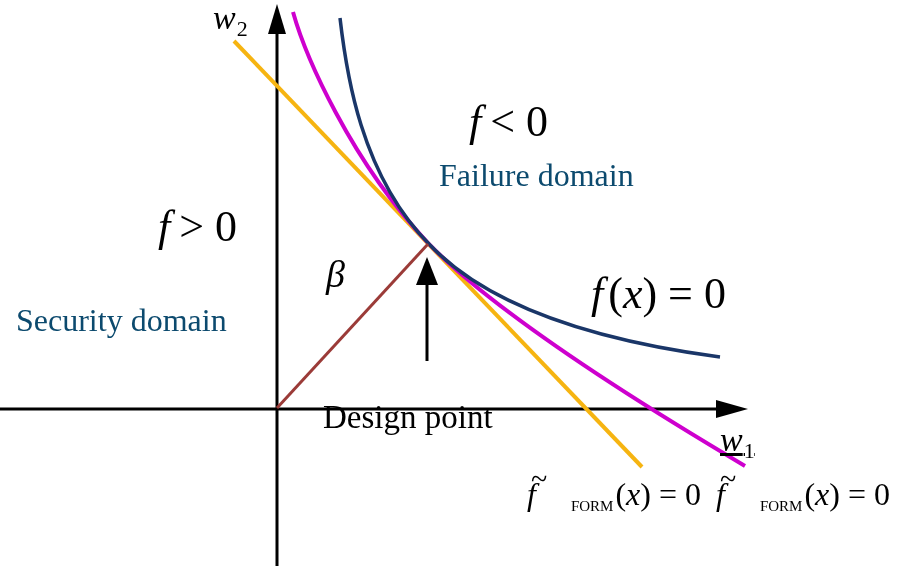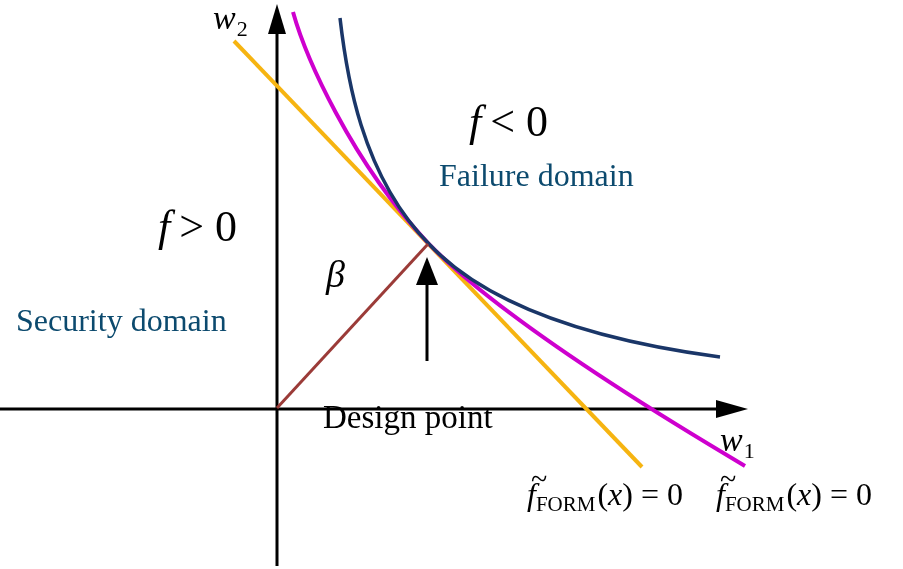--- a/index.html
+++ b/index.html
@@ -21,21 +21,21 @@
   .failure { color: #0c4a6e; }
   .security { color: #0c4a6e; }
   .beta-lbl { font-size: 38px; font-style: italic; line-height: 1; }
   .dp-lbl { font-size: 33px; }
   .fx i.fvar { margin-right: 5px; }
   .axis-lbl { font-size: 34px; font-style: italic; line-height: 1; }
   .axis-lbl sub { font-size: 22px; font-style: normal; vertical-align: -7px; margin-left: 1px; }
   .approx { font-size: 32px; }
   .approx .ft { position: relative; display: inline-block; font-style: italic; }
   .approx .ft .tilde { position: absolute; left: 4px; top: -15px; font-style: normal; font-size: 30px; }
-  .approx sub { font-size: 21px; vertical-align: -6px; margin-right: 2px; }
+  .approx sub { font-size: 15px; vertical-align: -6px; margin-right: 2px; margin-left: 35px; }
 </style>
 </head>
 <body>
 
 <div id="canvas">
 
   <svg id="plot-svg" width="903" height="569" viewBox="0 0 903 569">
 
     <line x1="0" y1="409" x2="722" y2="409" stroke-width="3" stroke="#000000"></line>
     <polygon points="748,409 716,400 716,418" fill="#000000"></polygon>
@@ -50,32 +50,33 @@
     <path d="M 340,18 C 346,70 360,175 430,245 Q 510,329 720,357" fill="none" stroke-width="3.5" stroke="#1a3668"></path>
 
     <line x1="277" y1="408" x2="428" y2="244" stroke-width="3" stroke="#9b3b38"></line>
 
     <line x1="427" y1="283" x2="427" y2="361" stroke-width="3" stroke="#000000"></line>
     <polygon points="427,257 416,285 438,285" fill="#000000"></polygon>
   </svg>
 
   <div class="lbl axis-lbl" style="left:213px; top:1px;"><i>w</i><sub>2</sub></div>
 
-  <div class="lbl axis-lbl" style="left:720px; top:423px;"><i>w</i><sub>1</sub></div>
+  <div class="lbl axis-lbl" style="left:720px; top:423px;text-decoration:underline;"><i>w</i><sub>1</sub></div>
 
   <div class="lbl math cond" style="left:469px; top:98px;"><i>f</i><span>&lt; 0</span></div>
 
   <div class="lbl domain-lbl failure" style="left:439px; top:158px;">Failure domain</div>
 
   <div class="lbl math cond" style="left:114px; top:203px;margin-left:44px;"><i>f</i><span>&gt; 0</span></div>
 
   <div class="lbl domain-lbl security" style="left:16px; top:303px;">Security domain</div>
 
   <div class="lbl beta-lbl" style="left:326px; top:255px;">β</div>
 
   <div class="lbl dp-lbl" style="left:323px; top:363px;margin-top:36px;">Design point</div>
 
+  <div class="lbl math fx" style="left:591px; top:270px;"><i class="fvar">f</i><span>(</span><i>x</i><span>) = 0</span></div>
 
   <div class="lbl approx" style="left:527px; top:477px;"><span class="ft"><span class="tilde">~</span><span>f</span></span><sub>FORM</sub><span>(</span><i>x</i><span>) = 0</span></div>
 
   <div class="lbl approx" style="left:716px; top:477px;"><span class="ft"><span class="tilde">~</span><span>f</span></span><sub>FORM</sub><span>(</span><i>x</i><span>) = 0</span></div>
 
 </div>
 
 </body></html>

